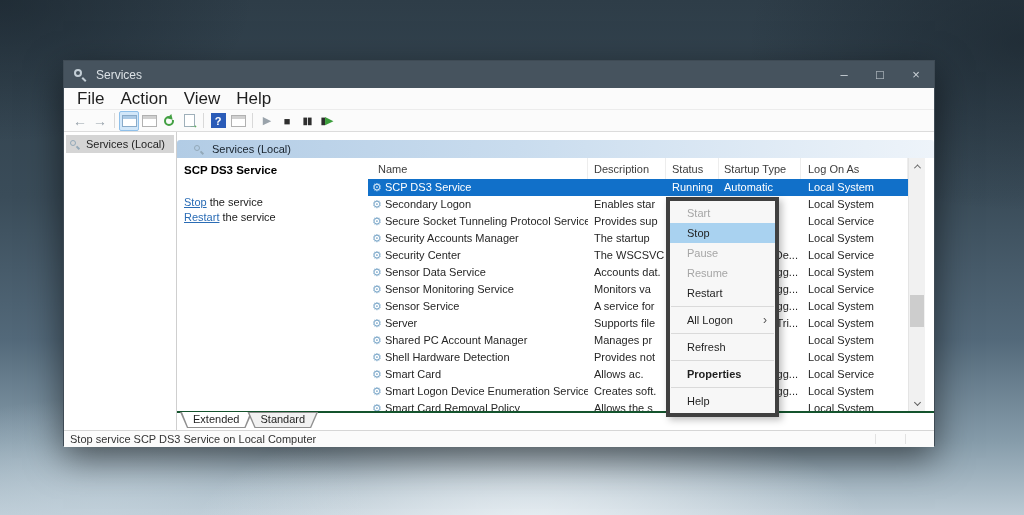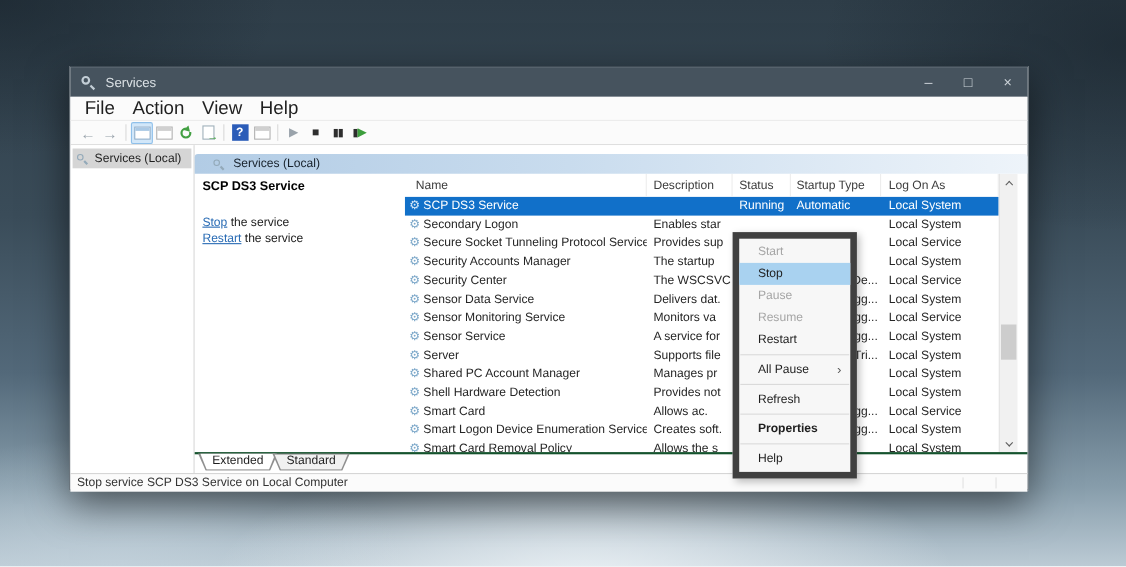--- a/index.html
+++ b/index.html
@@ -90,21 +90,21 @@
   .tab + .tab{margin-left:-5px}
   .tab-bg{position:absolute;inset:0;background:#8f8f8f;clip-path:polygon(0 0,100% 0,calc(100% - 7px) 100%,7px 100%)}
   .tab-bg::after{content:"";position:absolute;inset:0 1px 1px 1px;background:#fff;clip-path:polygon(1px 0,calc(100% - 1px) 0,calc(100% - 7px) 100%,7px 100%)}
   .tab.inactive .tab-bg::after{background:#f1f1f1;inset:1px 1px 1px 1px}
   .tab-label{position:relative;z-index:1}
   
   .statusbar{flex:0 0 17px;border-top:1px solid #d6d6d6;background:#fbfbfb;font-size:11px;color:#333;display:flex;align-items:center;padding-left:6px;position:relative}
   .statusbar::before{content:"";position:absolute;right:28px;top:3px;bottom:3px;width:1px;background:#e2e2e2}
   .statusbar::after{content:"";position:absolute;right:58px;top:3px;bottom:3px;width:1px;background:#e2e2e2}
   
-  .cmenu{position:absolute;left:602px;top:150px;width:113px;background:#f7f7f7;border:6px solid #404040;
+  .cmenu{position:absolute;left:602px;top:136px;width:113px;background:#f7f7f7;border:4px solid #404040;
     box-shadow:3px 3px 7px rgba(0,0,0,.25);padding:2px 0;z-index:5;font-size:11px;color:#1f1f1f}
   .cm-item{height:20px;line-height:20px;padding-left:17px;position:relative;white-space:nowrap}
   .cm-item.disabled{color:#a6a6a6}
   .cm-item.highlighted{background:#a9d2f0}
   .cm-item.bold{font-weight:bold}
   .cm-item.separator{height:1px;background:#dadada;margin:3px 1px;padding:0;overflow:hidden}
   .sub-arrow{position:absolute;right:8px;top:0;color:#555;font-size:12px}
 </style>
 </head>
 <body>
@@ -265,21 +265,21 @@
                 <span class="cell c-desc">The WSCSVC</span>
                 <span class="cell c-status"></span>
                 <span class="cell c-startup">(De...</span>
                 <span class="cell c-logon">Local Service</span>
               </div>
                 <div class="row frag">
                 <span class="cell c-name">
                     <span class="gear">⚙</span>
                     <span>Sensor Data Service</span>
                   </span>
-                <span class="cell c-desc">Delivers dat.</span>
+                <span class="cell c-desc">Accounts dat.</span>
                 <span class="cell c-status"></span>
                 <span class="cell c-startup">gg...</span>
                 <span class="cell c-logon">Local System</span>
               </div>
                 <div class="row frag">
                 <span class="cell c-name">
                     <span class="gear">⚙</span>
                     <span>Sensor Monitoring Service</span>
                   </span>
                 <span class="cell c-desc">Monitors va</span>
@@ -404,21 +404,21 @@
       </div>
         <div class="cm-item">
         <span>Restart</span>
         <span class="sub-arrow"></span>
       </div>
         <div class="cm-item separator">
         <span></span>
         <span class="sub-arrow"></span>
       </div>
         <div class="cm-item has-sub">
-        <span>All Pause</span>
+        <span>All Logon</span>
         <span class="sub-arrow">›</span>
       </div>
         <div class="cm-item separator">
         <span></span>
         <span class="sub-arrow"></span>
       </div>
         <div class="cm-item">
         <span>Refresh</span>
         <span class="sub-arrow"></span>
       </div>

